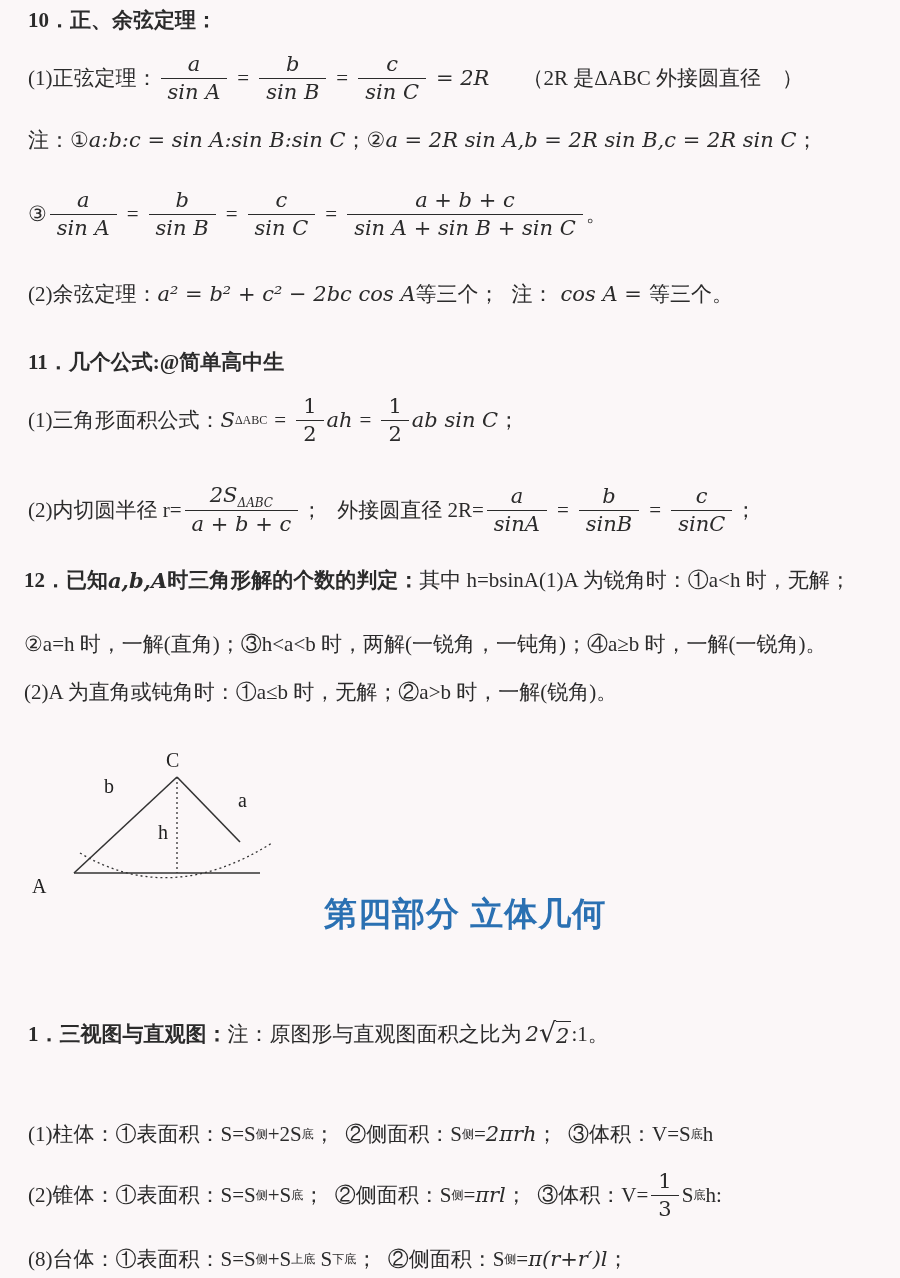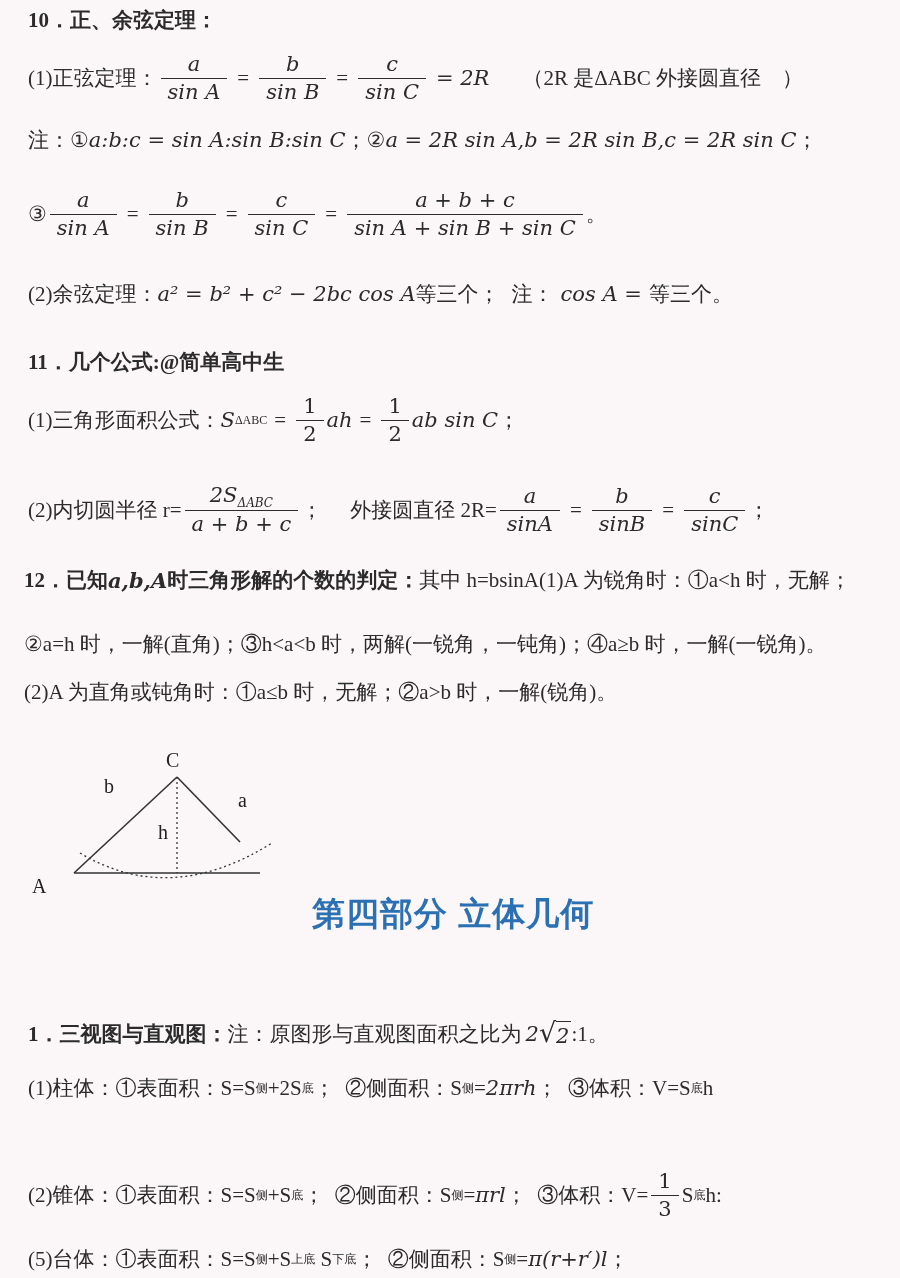--- a/index.html
+++ b/index.html
@@ -21,21 +21,21 @@
   .frac.upright{font-style:normal}
   .eqs{margin:0 7px}
   sub.s{font-size:12px;font-style:normal;line-height:1}
   sub.ssub{font-size:12px;line-height:1}
   .gap{display:inline-block;width:26px}
   .sqrt{display:inline-flex;align-items:flex-start;font-style:italic;font-family:"DejaVu Serif",serif}
   .sqrt .sign{font-style:normal;font-size:27px;line-height:1;transform:translateY(-2px)}
   .sqrt .body{border-top:1.6px solid #2b2b2b;padding:2px 2px 0 0}
   .title{
     position:absolute;font-family:"Liberation Sans","DejaVu Sans",sans-serif;
-    font-weight:bold;font-size:33px;letter-spacing:1px;
+    font-weight:bold;font-size:33px;letter-spacing:1px;margin-left:12px;
   }
   .diagram{position:absolute}
   .diagram text{font-family:"Liberation Serif",serif;font-size:20px;fill:#222}
   .diagram line,.diagram path{stroke:#333;fill:none}
 </style>
 </head>
 <body>
 
 <div class="page">
 
@@ -126,21 +126,21 @@
     <span>；</span>
   </div>
 
   <div class="line" style="left:28px;top:472px;height:76px">
     <span>(2)内切圆半径 r=</span>
     <span class="frac">
       <span class="num"><span>2S</span><sub class="ssub">ΔABC</sub></span>
       <span class="den">a + b + c</span>
     </span>
     <span>；</span>
-    <span style="margin-left:28px">外接圆直径 2R=</span>
+    <span style="margin-left:15px">外接圆直径 2R=</span>
     <span class="frac">
       <span class="num">a</span>
       <span class="den">sinA</span>
     </span>
     <span class="eqs">=</span>
     <span class="frac">
       <span class="num">b</span>
       <span class="den">sinB</span>
     </span>
     <span class="eqs">=</span>
@@ -180,38 +180,38 @@
     <span>注：原图形与直观图面积之比为</span>
     <span class="math" style="margin-left:4px">2</span>
     <span class="sqrt">
       <span class="sign">√</span>
       <span class="body">2</span>
     </span>
     <span>:1。</span>
   </div>
 
 
-  <div class="line" style="left:28px;top:1068px;height:40px">
+  <div class="line" style="left:28px;top:1114px;height:40px">
     <span>(1)柱体：</span>
     <span>①表面积：S=S</span><sub class="s">侧</sub><span>+2S</span><sub class="s">底</sub><span>；  </span>
     <span>②侧面积：S</span><sub class="s">侧</sub><span>=</span><span class="math">2πrh</span><span>；  </span>
     <span>③体积：V=S</span><sub class="s">底</sub><span>h</span>
   </div>
 
   <div class="line" style="left:28px;top:1166px;height:58px">
     <span>(2)锥体：</span>
     <span>①表面积：S=S</span><sub class="s">侧</sub><span>+S</span><sub class="s">底</sub><span>；  </span>
     <span>②侧面积：S</span><sub class="s">侧</sub><span>=</span><span class="math">πrl</span><span>；  </span>
     <span>③体积：V=</span>
     <span class="frac upright">
       <span class="num">1</span>
       <span class="den">3</span>
     </span>
     <span>S</span><sub class="s">底</sub><span>h:</span>
   </div>
 
   <div class="line" style="left:28px;top:1240px;height:38px">
-    <span>(5)台体：</span>
+    <span>(8)台体：</span>
     <span>①表面积：S=S</span><sub class="s">侧</sub><span>+S</span><sub class="s">上底</sub><span> S</span><sub class="s">下底</sub><span>；  </span>
     <span>②侧面积：S</span><sub class="s">侧</sub><span>=</span><span class="math">π(r+r′)l</span><span>；</span>
   </div>
 
 </div>
 
 </body></html>

